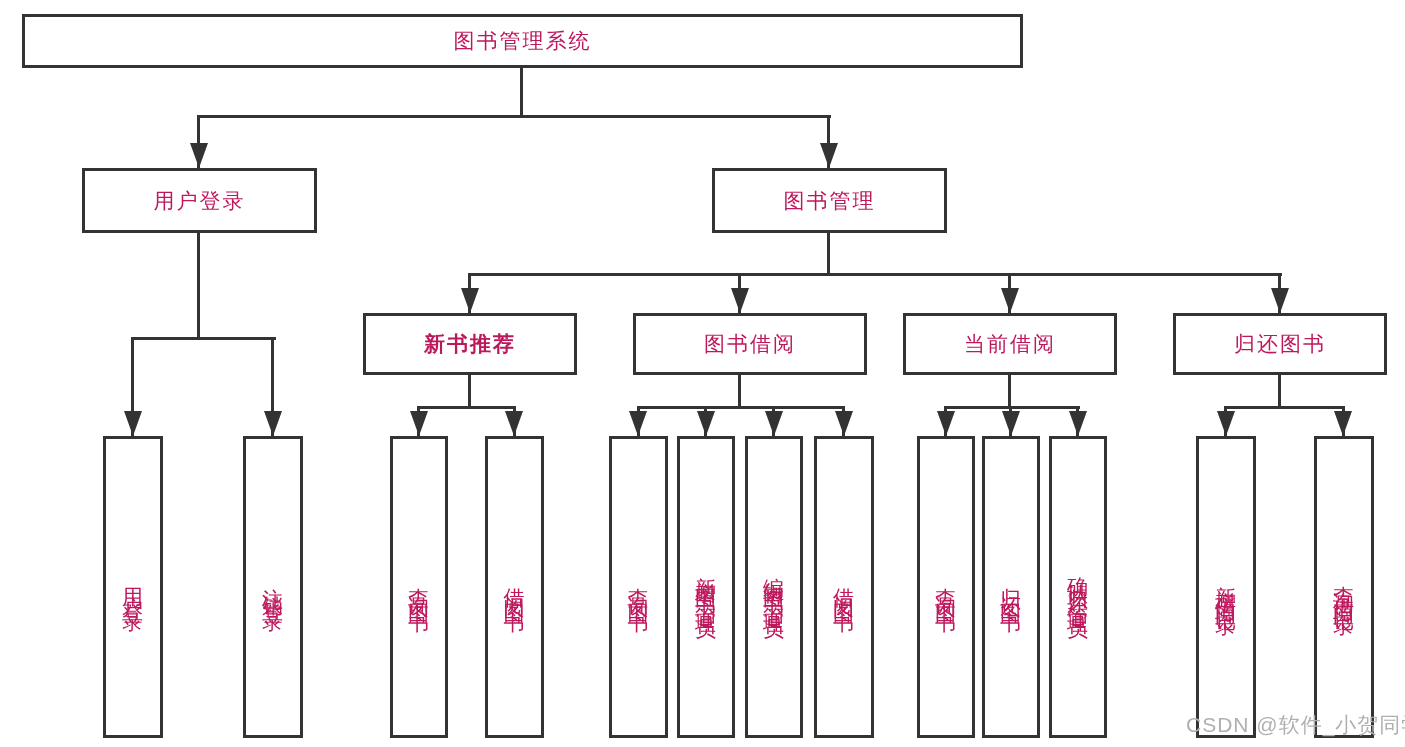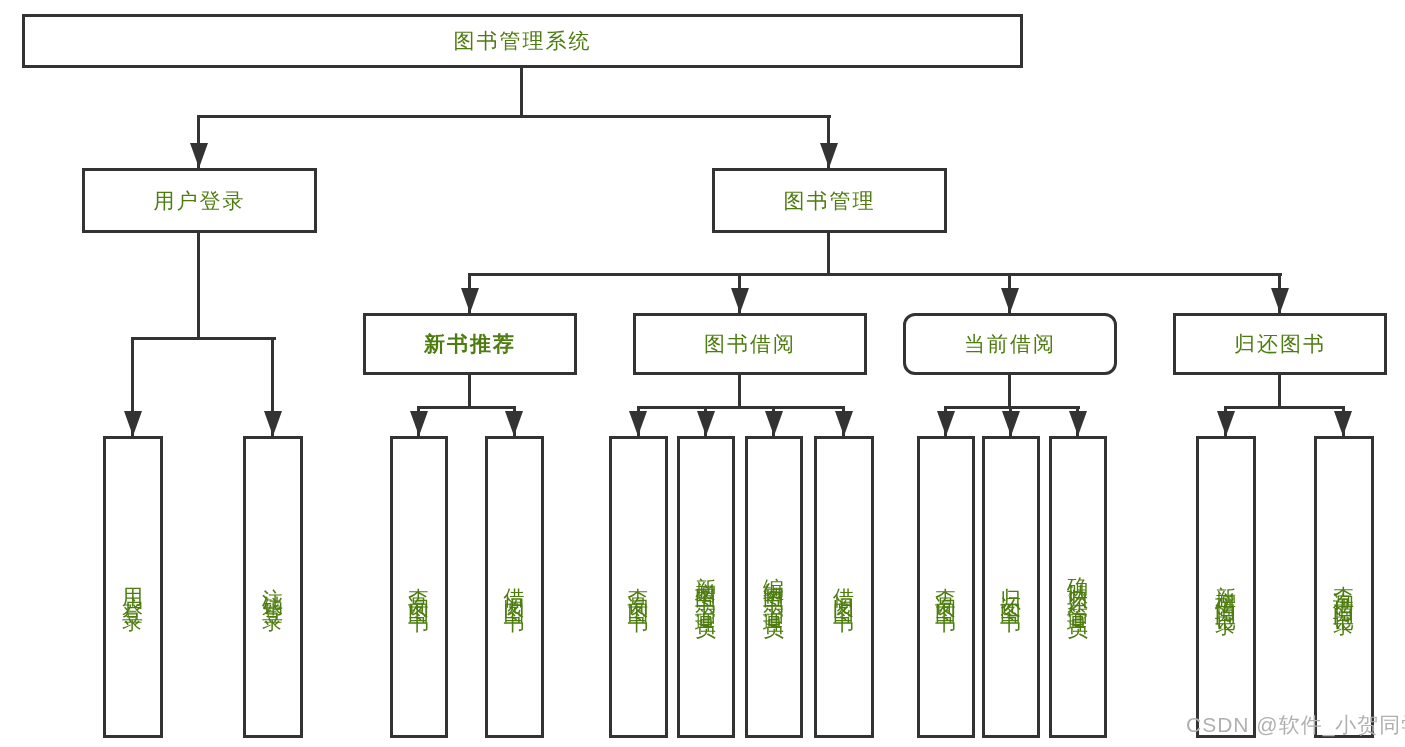--- a/index.html
+++ b/index.html
@@ -12,21 +12,21 @@
     overflow: hidden;
   }
   .box, .vbox {
     position: absolute;
     box-sizing: border-box;
     border: 3px solid #333333;
     background: #ffffff;
     display: flex;
     align-items: center;
     justify-content: center;
-    color: #4d7c0f;
+    color: #be185d;
     z-index: 3;
   }
   .box { font-size: 21px; letter-spacing: 2px; white-space: nowrap; }
   .vbox {
     writing-mode: vertical-rl;
     font-size: 21px;
     letter-spacing: 8px;
     line-height: 1;
   }
   .vbox.tight { letter-spacing: 6px; }
@@ -116,21 +116,21 @@
   <div class="arr" style="left:1217px; top:411px;"></div>
   <div class="arr" style="left:1334px; top:411px;"></div>
 
   <div class="box" style="left:22px; top:14px; width:1001px; height:54px;">图书管理系统</div>
 
   <div class="box" style="left:82px; top:168px; width:235px; height:65px;">用户登录</div>
   <div class="box" style="left:712px; top:168px; width:235px; height:65px;">图书管理</div>
 
   <div class="box" style="left:363px; top:313px; width:214px; height:62px;font-weight:bold;">新书推荐</div>
   <div class="box" style="left:633px; top:313px; width:234px; height:62px;">图书借阅</div>
-  <div class="box" style="left:903px; top:313px; width:214px; height:62px;border-radius:12px;">当前借阅</div>
+  <div class="box" style="left:903px; top:313px; width:214px; height:62px;">当前借阅</div>
   <div class="box" style="left:1173px; top:313px; width:214px; height:62px;">归还图书</div>
 
   <div class="vbox" style="left:103px; top:436px; width:60px; height:302px;">用户登录</div>
   <div class="vbox" style="left:243px; top:436px; width:60px; height:302px;">注销登录</div>
 
   <div class="vbox" style="left:390px; top:436px; width:58px; height:302px;">查询图书</div>
   <div class="vbox" style="left:485px; top:436px; width:59px; height:302px;">借阅图书</div>
 
   <div class="vbox" style="left:609px; top:436px; width:59px; height:302px;">查询图书</div>
   <div class="vbox tight" style="left:677px; top:436px; width:58px; height:302px;">新增图书（管理员）</div>

